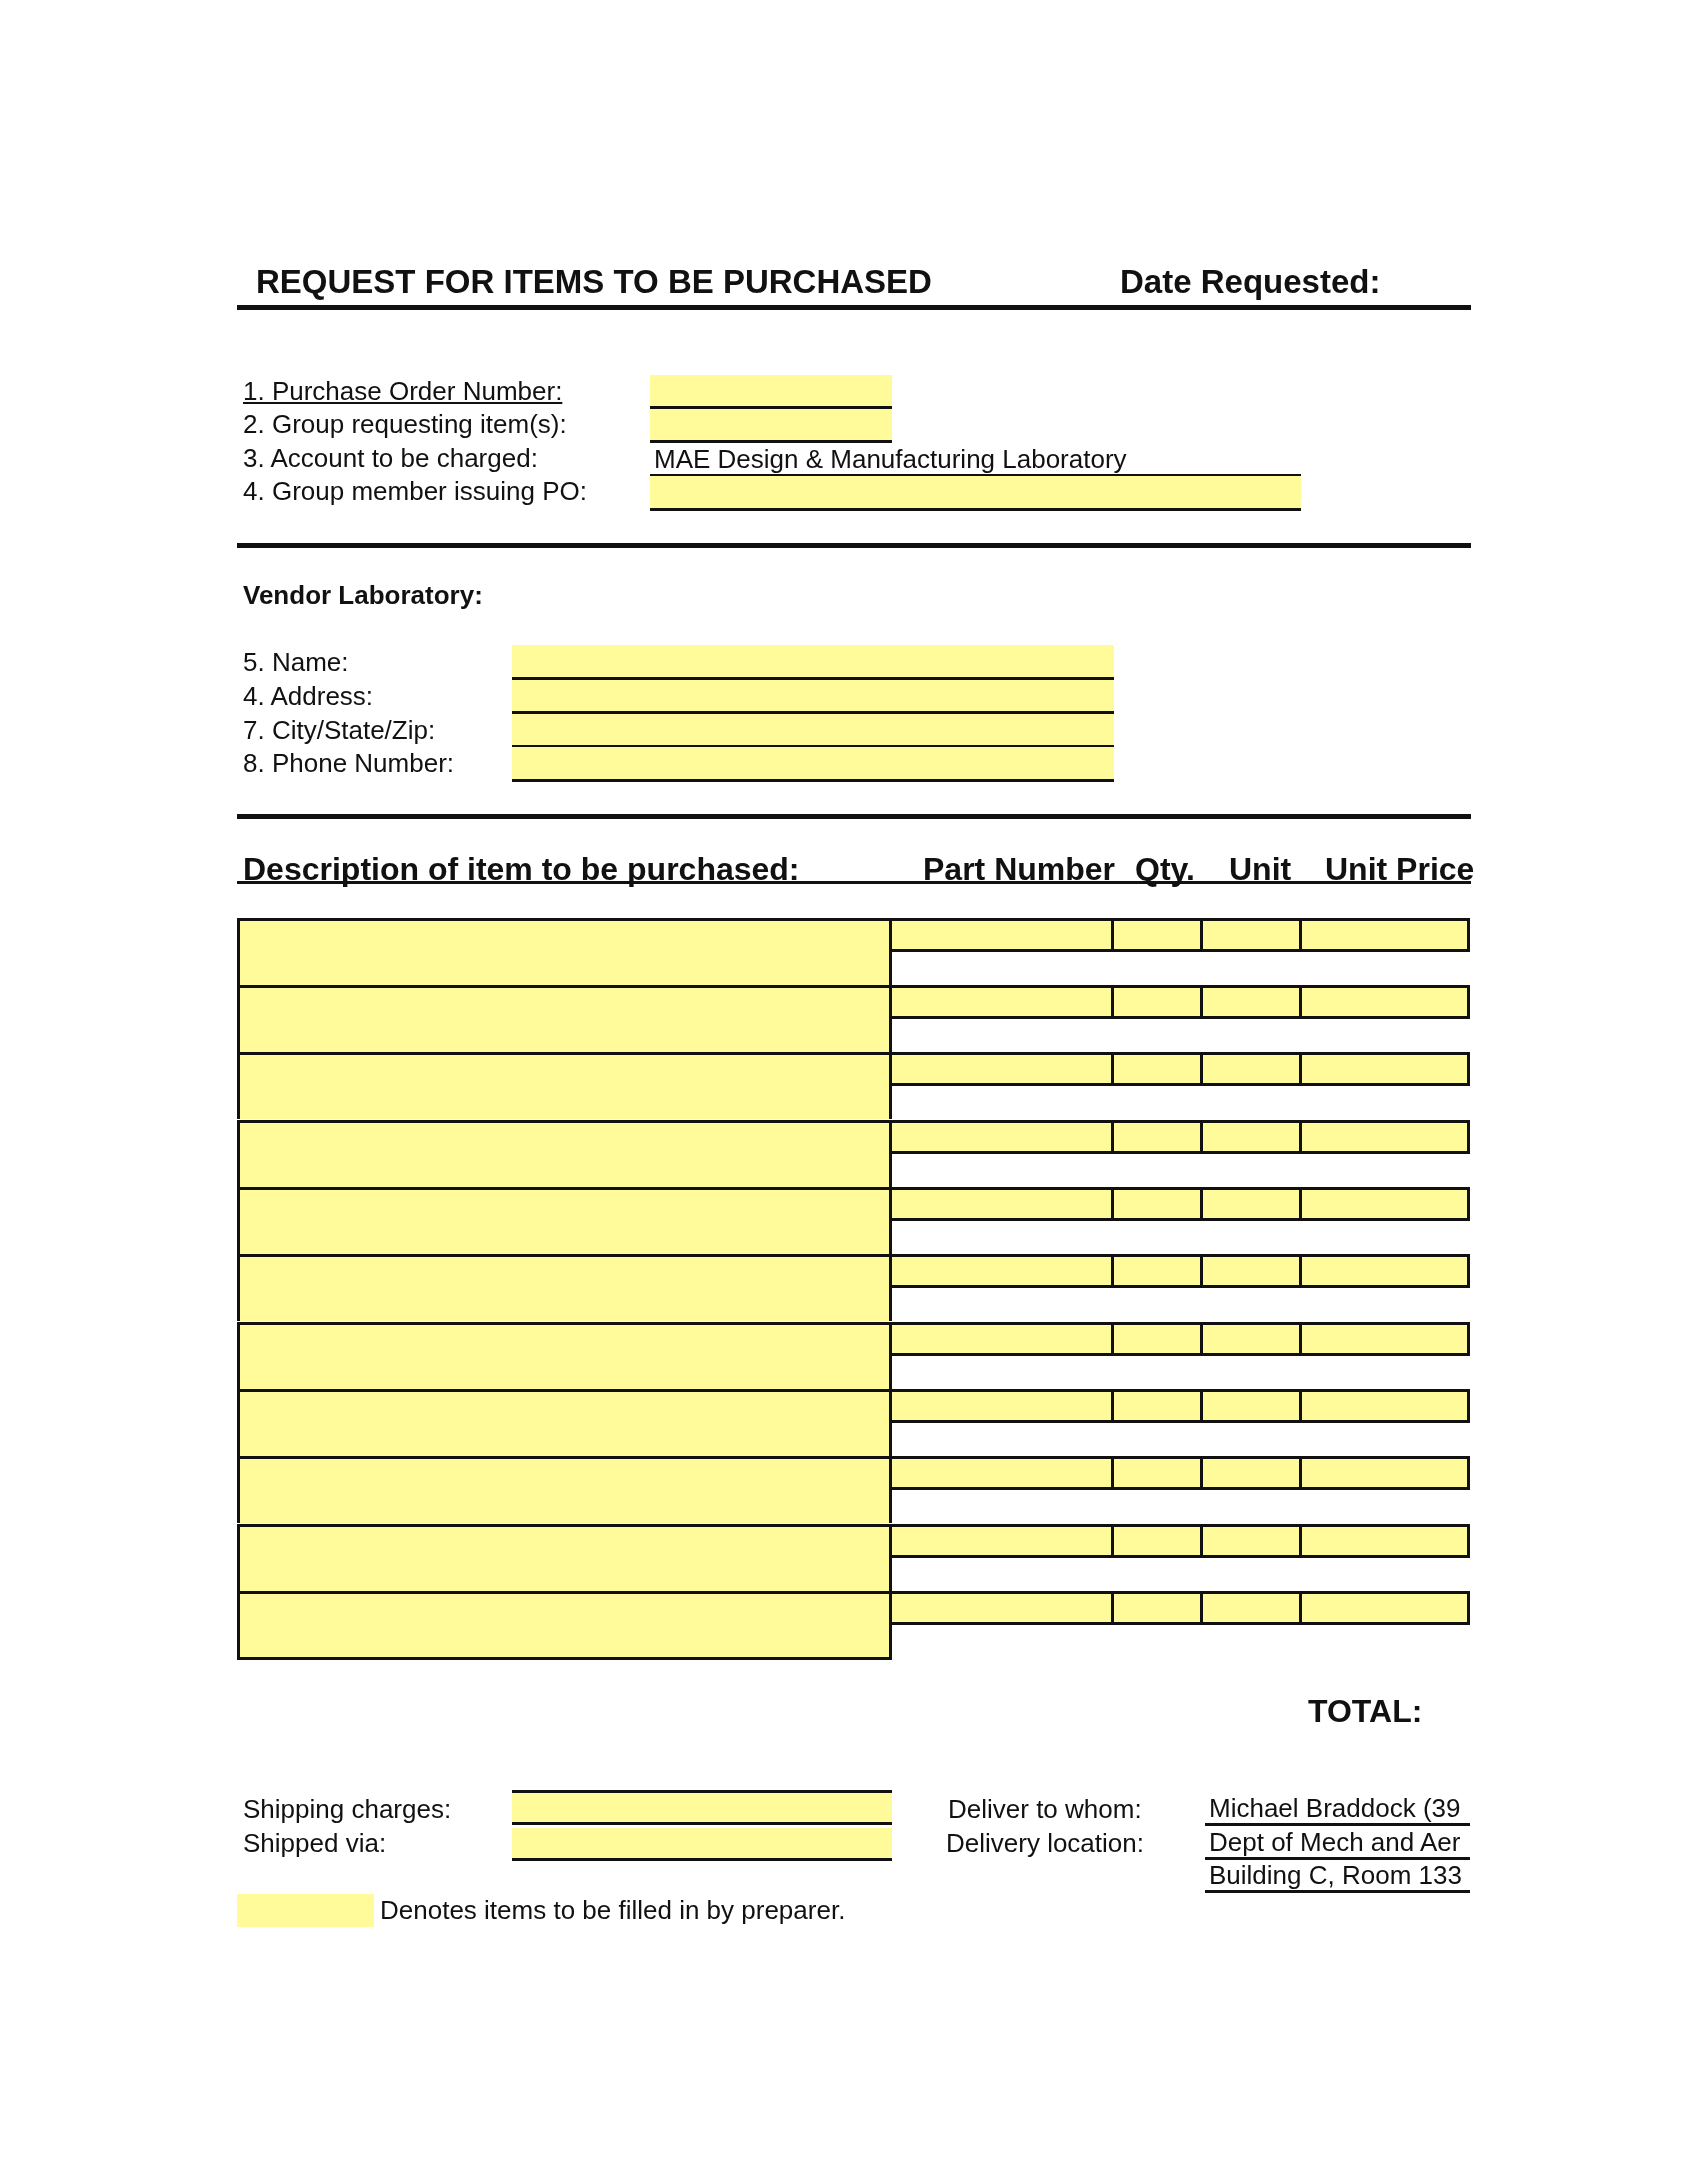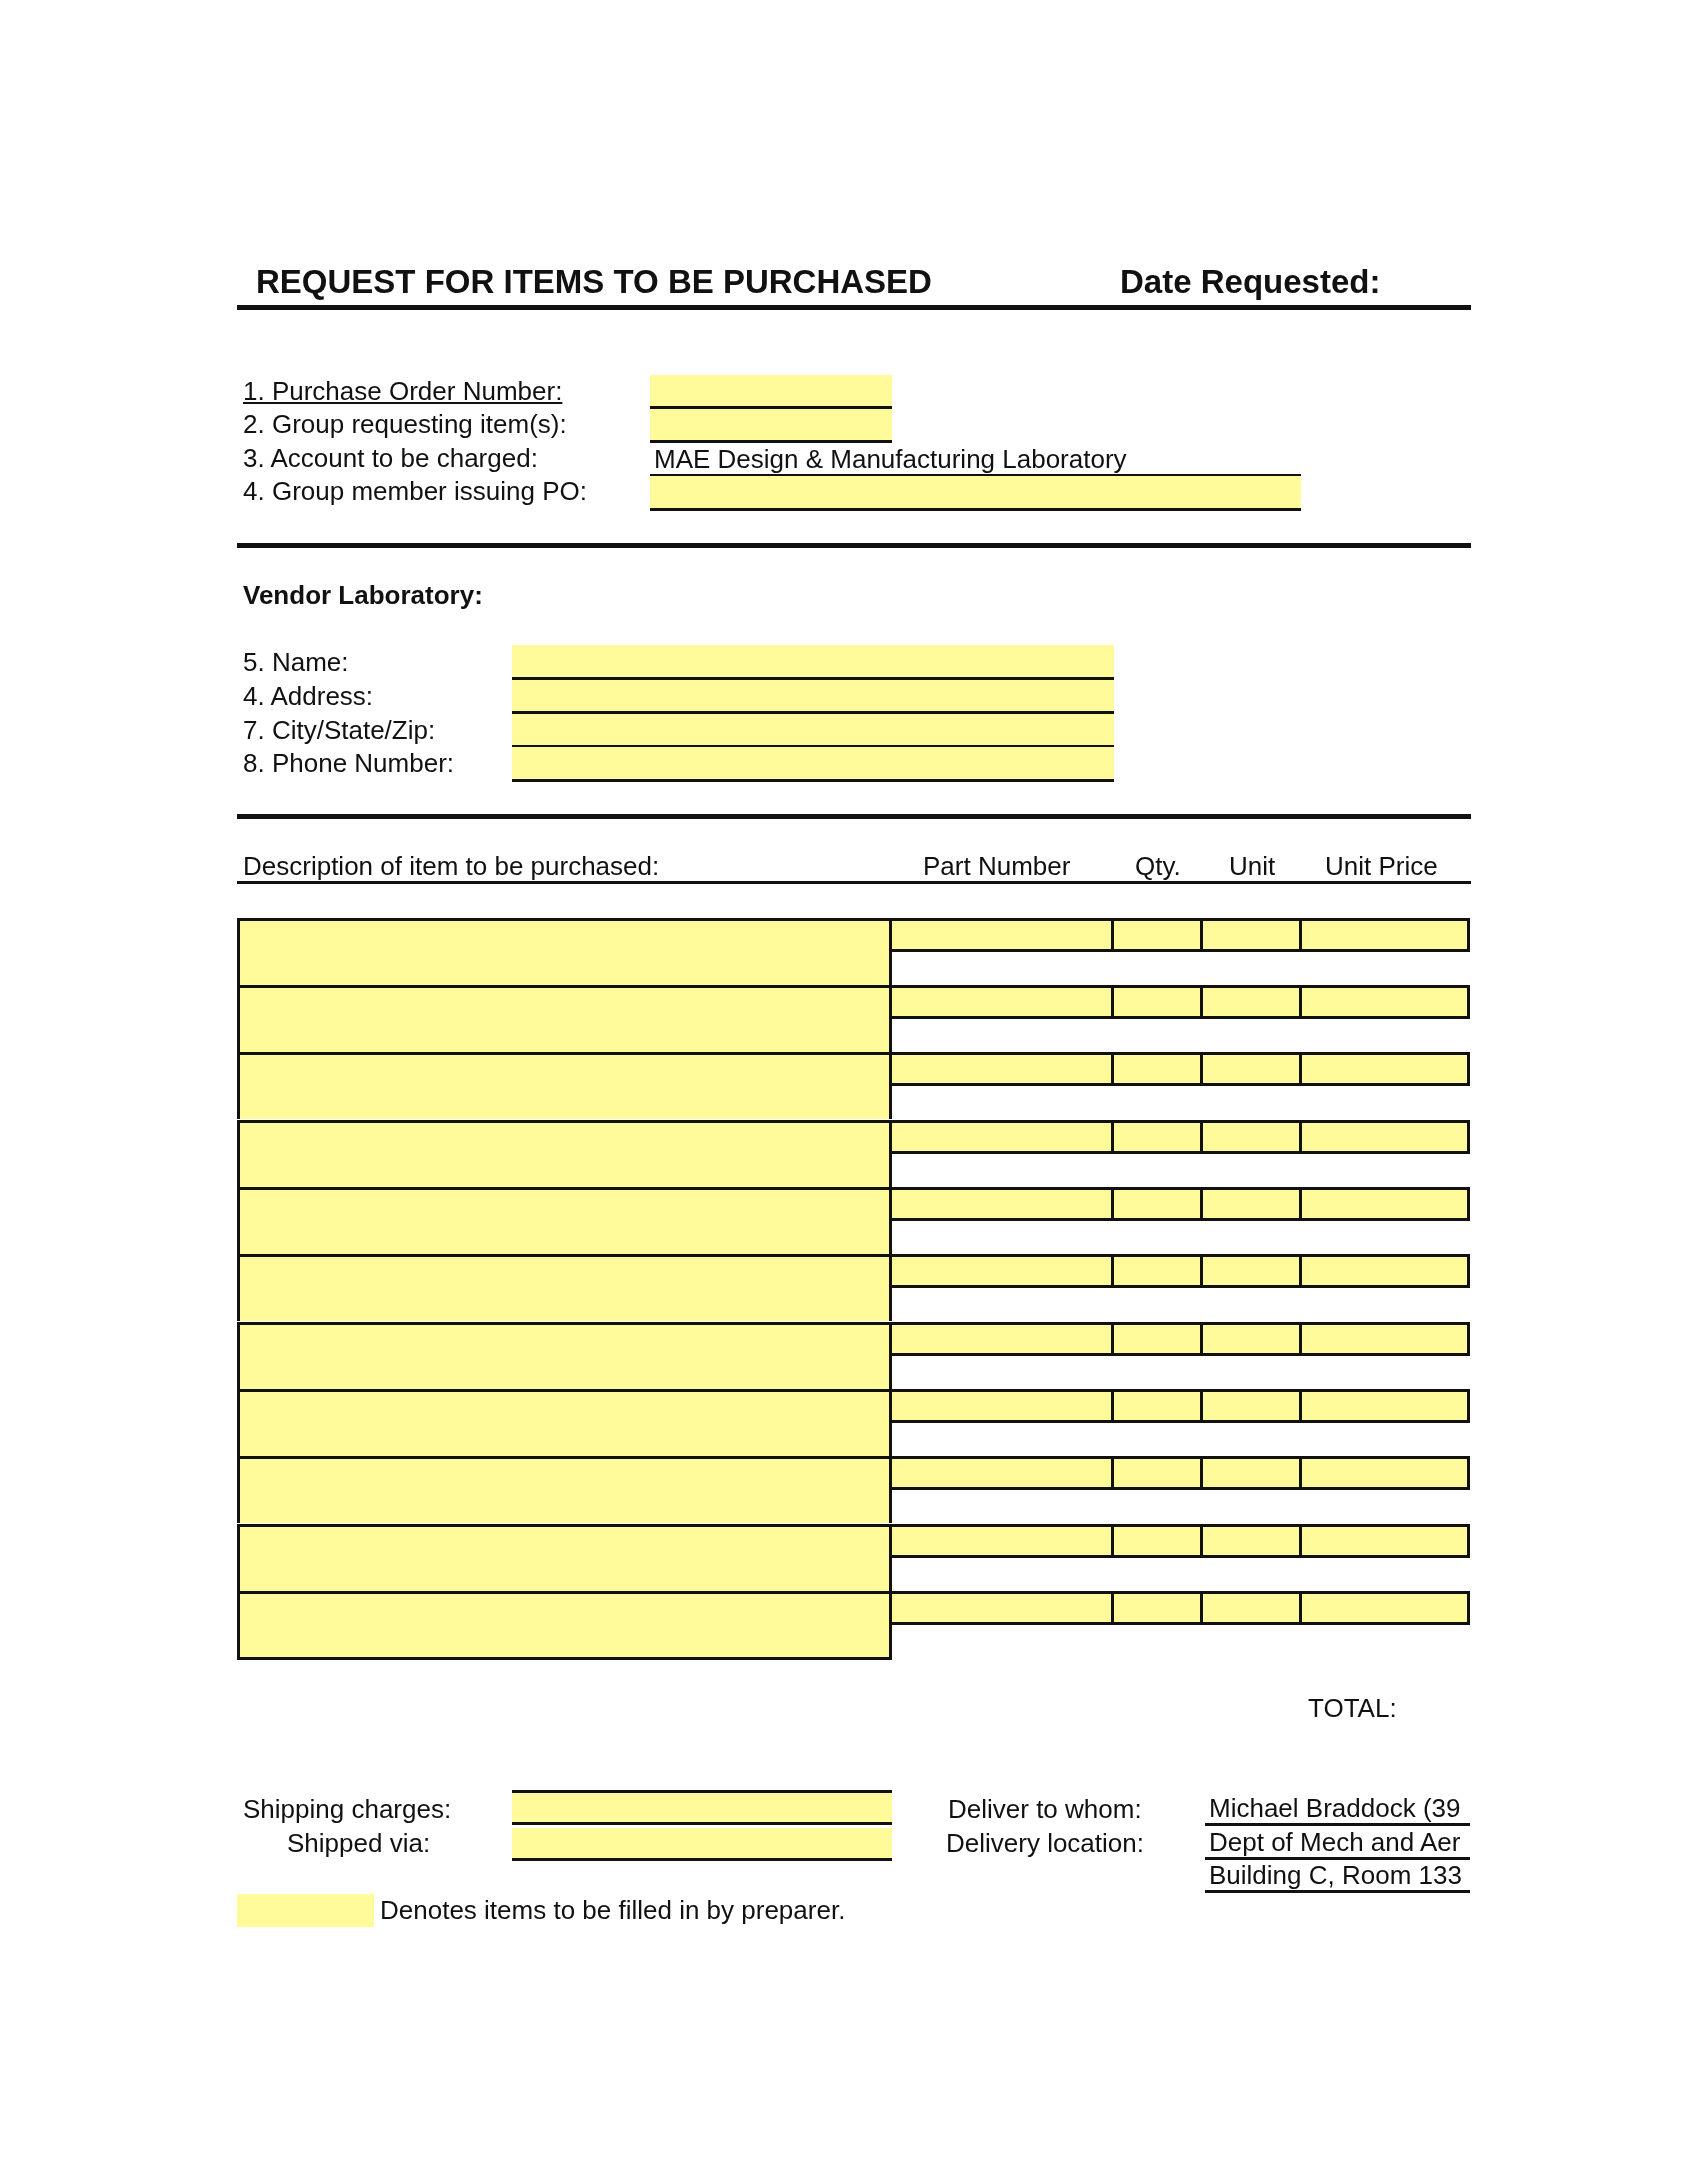--- a/index.html
+++ b/index.html
@@ -6,21 +6,21 @@
   body { width: 1683px; height: 2178px; position: relative; overflow: hidden;
          font-family: "Liberation Sans", sans-serif; color: #111; }
   .abs { position: absolute; }
   .title { font-weight: bold; font-size: 33px; white-space: nowrap; }
   .thick-rule { position: absolute; left: 237px; width: 1234px; height: 5px; background: #111; }
   .label { position: absolute; font-size: 26px; white-space: nowrap; line-height: 30px; }
   .bold-label { font-weight: bold; }
   .yellow { background: #fffb9a; }
   .field { position: absolute; box-sizing: border-box; border-bottom: 3px solid #111; }
   .field-text { position: absolute; font-size: 26px; white-space: nowrap; line-height: 30px; overflow: hidden; }
-  .hdr { position: absolute; font-weight: normal; font-size: 26px; white-space: nowrap; }
+  .hdr { position: absolute; font-weight: bold; font-size: 32px; white-space: nowrap; }
   .tbl-row { position: absolute; left: 237px; width: 1234px; height: 67px; }
   .desc-cell { position: absolute; left: 0; top: 0; width: 655px; height: 67px; box-sizing: border-box;
                border: 3px solid #111; border-bottom: none; background: #fffb9a; }
   .sub-cell { position: absolute; top: 0; height: 34px; box-sizing: border-box;
               border-top: 3px solid #111; border-bottom: 3px solid #111; border-right: 3px solid #111;
               background: #fffb9a; }
   .table-bottom { position: absolute; left: 237px; width: 655px; height: 3px; background: #111; }
   .ship-field { position: absolute; box-sizing: border-box; background: #fffb9a; }
   .deliver-val { position: absolute; left: 1205px; width: 265px; height: 34px; box-sizing: border-box;
                  border-bottom: 3px solid #111; font-size: 26px; white-space: nowrap; overflow: hidden;
@@ -176,21 +176,21 @@
 
 <div class="hdr" style="left:1308px; top:1693px;">TOTAL:</div>
 <div class="abs" style="left:1416px; top:1691px; width:54px; height:34px; font-size:26px;"></div>
 
 <div>
   <div class="abs" style="left:512px; top:1790px; width:380px; height:3px; background:#111;"></div>
   <div class="label" style="left:243px; top:1794px;">Shipping charges:</div>
   <div class="ship-field" style="left:512px; top:1793px; width:380px; height:32px; border-bottom:3px solid #111;">
     <span class="field-text" style="left:4px; top:1px;"></span>
   </div>
-  <div class="label" style="left:243px; top:1828px;margin-left:44px;">Shipped via:</div>
+  <div class="label" style="left:243px; top:1828px;">Shipped via:</div>
   <div class="ship-field" style="left:512px; top:1828px; width:380px; height:33px; border-bottom:3px solid #111;">
     <span class="field-text" style="left:4px; top:1px;"></span>
   </div>
 </div>
 
 <div>
   <div class="label" style="left:948px; top:1794px;">Deliver to whom:</div>
   <div class="deliver-val" style="top:1792px;">Michael Braddock (39</div>
   <div class="label" style="left:946px; top:1828px;">Delivery location:</div>
   <div class="deliver-val" style="top:1826px;">Dept of Mech and Aer</div>

